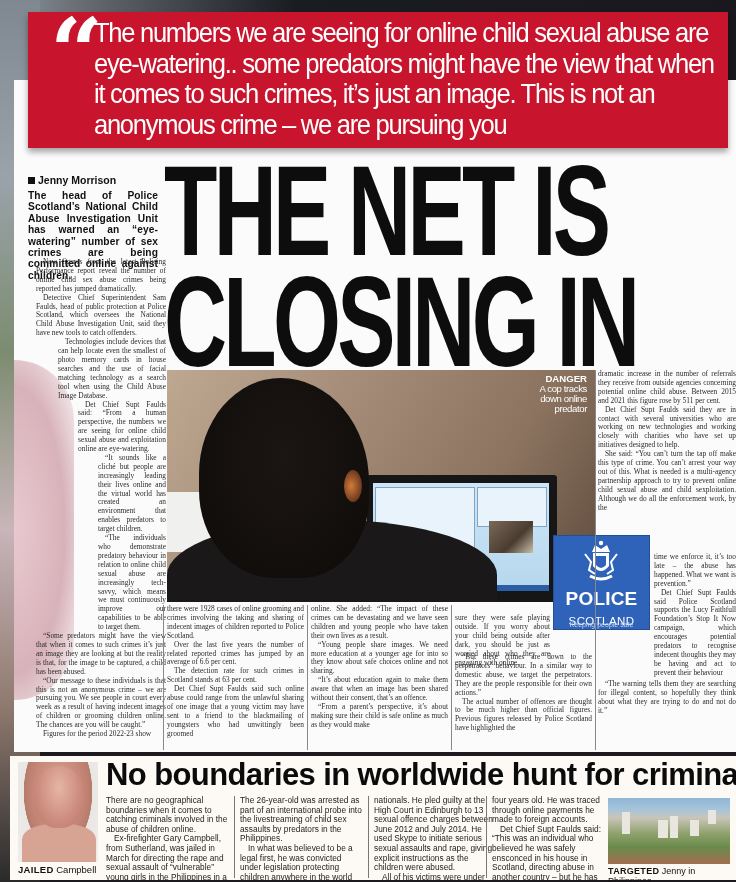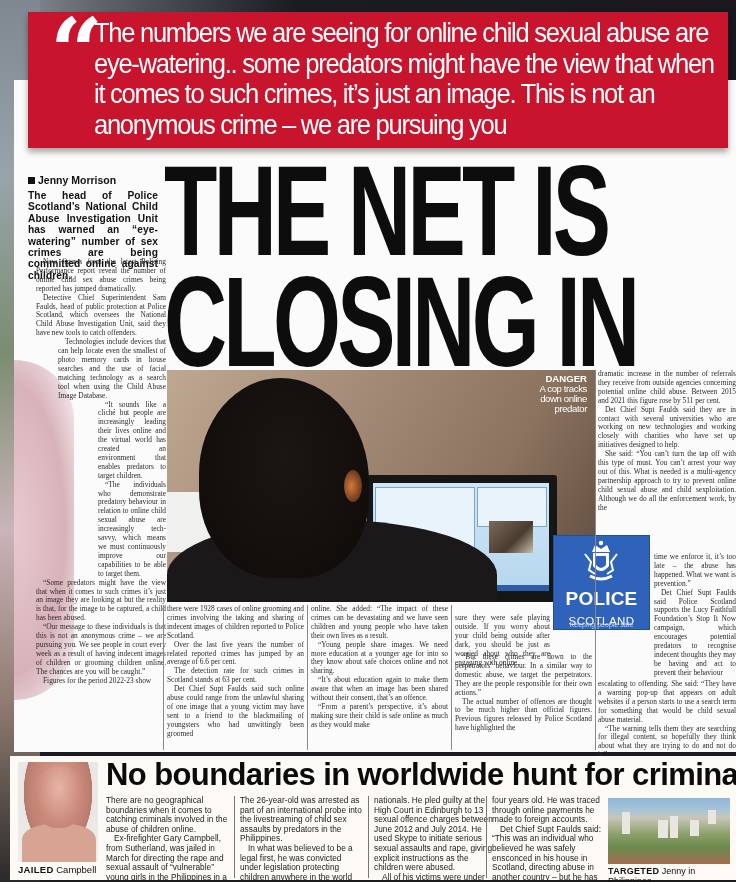--- a/index.html
+++ b/index.html
@@ -125,20 +125,21 @@
 
 <div class="headline">
   <div>THE NET IS</div>
   <div>CLOSING IN</div>
 </div>
 
 <div class="col1 body-text">
   <p>New figures from the latest Policing Performance report reveal the number of online child sex abuse crimes being reported has jumped dramatically.</p>
   <p>Detective Chief Superintendent Sam Faulds, head of public protection at Police Scotland, which oversees the National Child Abuse Investigation Unit, said they have new tools to catch offenders.</p>
   <p style="padding-left:22px">Technologies include devices that can help locate even the smallest of photo memory cards in house searches and the use of facial matching technology as a search tool when using the Child Abuse Image Database.</p>
+  <p style="padding-left:42px">Det Chief Supt Faulds said: “From a human perspective, the numbers we are seeing for online child sexual abuse and exploitation online are eye-watering.</p>
   <p style="padding-left:62px">“It sounds like a cliché but people are increasingly leading their lives online and the virtual world has created an environment that enables predators to target children.</p>
   <p style="padding-left:62px">“The individuals who demonstrate predatory behaviour in relation to online child sexual abuse are increasingly tech-savvy, which means we must continuously improve our capabilities to be able to target them.</p>
   <p>“Some predators might have the view that when it comes to such crimes it’s just an image they are looking at but the reality is that, for the image to be captured, a child has been abused.</p>
   <p>“Our message to these individuals is that this is not an anonymous crime – we are pursuing you. We see people in court every week as a result of having indecent images of children or grooming children online. The chances are you will be caught.”</p>
   <p>Figures for the period 2022-23 show</p>
 </div>
 
 <div class="photo">
   <div class="left-mon"></div>
   <div class="monitor">
@@ -193,28 +194,27 @@
   <p style="text-indent:0">sure they were safe playing outside. If you worry about your child being outside after dark, you should be just as worried about who they are engaging with online.</p>
 </div>
 <div class="col4b body-text">
   <p>“But these crimes are down to the perpetrators’ behaviour. In a similar way to domestic abuse, we target the perpetrators. They are the people responsible for their own actions.”</p>
   <p>The actual number of offences are thought to be much higher than official figures. Previous figures released by Police Scotland have highlighted the</p>
 </div>
 <div class="rule" style="left:595px;top:370px;height:380px"></div>
 <div class="col5a body-text">
   <p style="text-indent:0">dramatic increase in the number of referrals they receive from outside agencies concerning potential online child abuse. Between 2015 and 2021 this figure rose by 511 per cent.</p>
   <p>Det Chief Supt Faulds said they are in contact with several universities who are working on new technologies and working closely with charities who have set up initiatives designed to help.</p>
-  <p>She said: “You can’t turn the tap off with this type of must. You can’t arrest your way out of this. What is needed is a multi-agency partnership approach to try to prevent online child sexual abuse and child sexploitation. Although we do all the enforcement work, by the</p>
+  <p>She said: “You can’t turn the tap off make this type of crime. You can’t arrest your way out of this. What is needed is a multi-agency partnership approach to try to prevent online child sexual abuse and child sexploitation. Although we do all the enforcement work, by the</p>
 </div>
 <div class="col5b body-text">
   <p style="text-indent:0">time we enforce it, it’s too late – the abuse has happened. What we want is prevention.”</p>
   <p>Det Chief Supt Faulds said Police Scotland supports the Lucy Faithfull Foundation’s Stop It Now campaign, which encourages potential predators to recognise indecent thoughts they may be having and act to prevent their behaviour</p>
 </div>
 <div class="col5c body-text">
-  <p style="text-indent:0">escalating to offending. She said: “They have a warning pop-up that appears on adult websites if a person starts to use a search term for something that would be child sexual abuse material.</p>
   <p>“The warning tells them they are searching for illegal content, so hopefully they think about what they are trying to do and not do it.”</p>
 </div>
 
 <div class="box">
   <div class="mugshot">
     <div class="mug-body"></div>
     <div class="mug-head"></div>
   </div>
   <div class="mug-cap">
     <b>JAILED</b>

